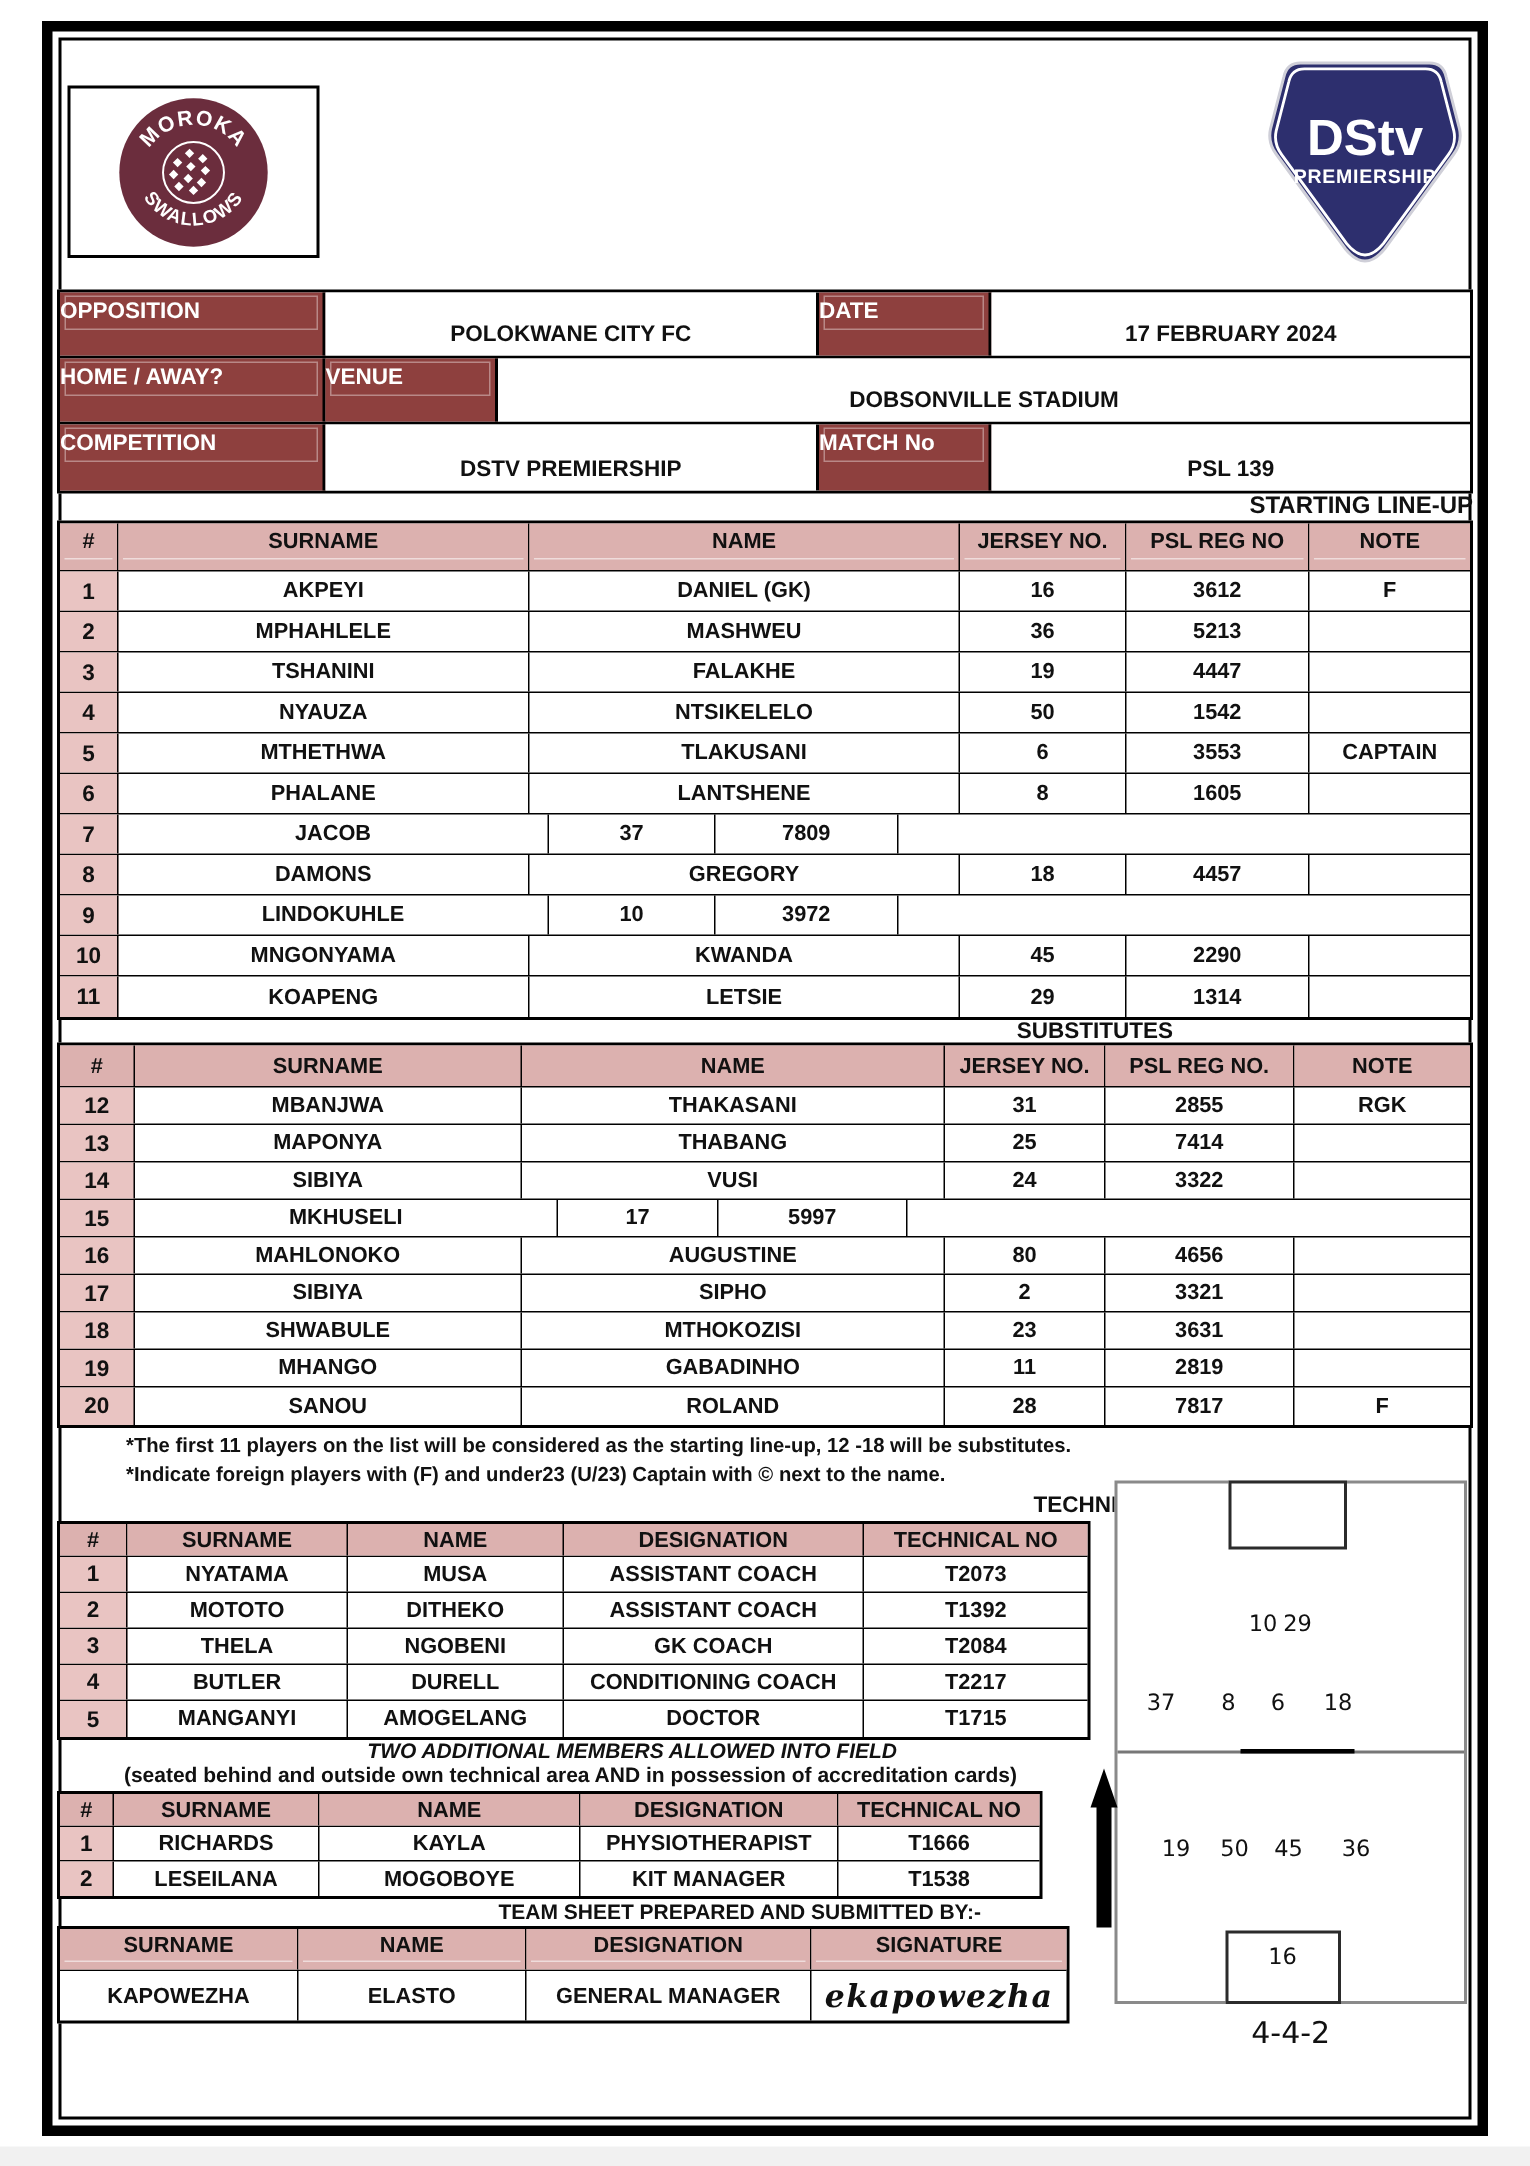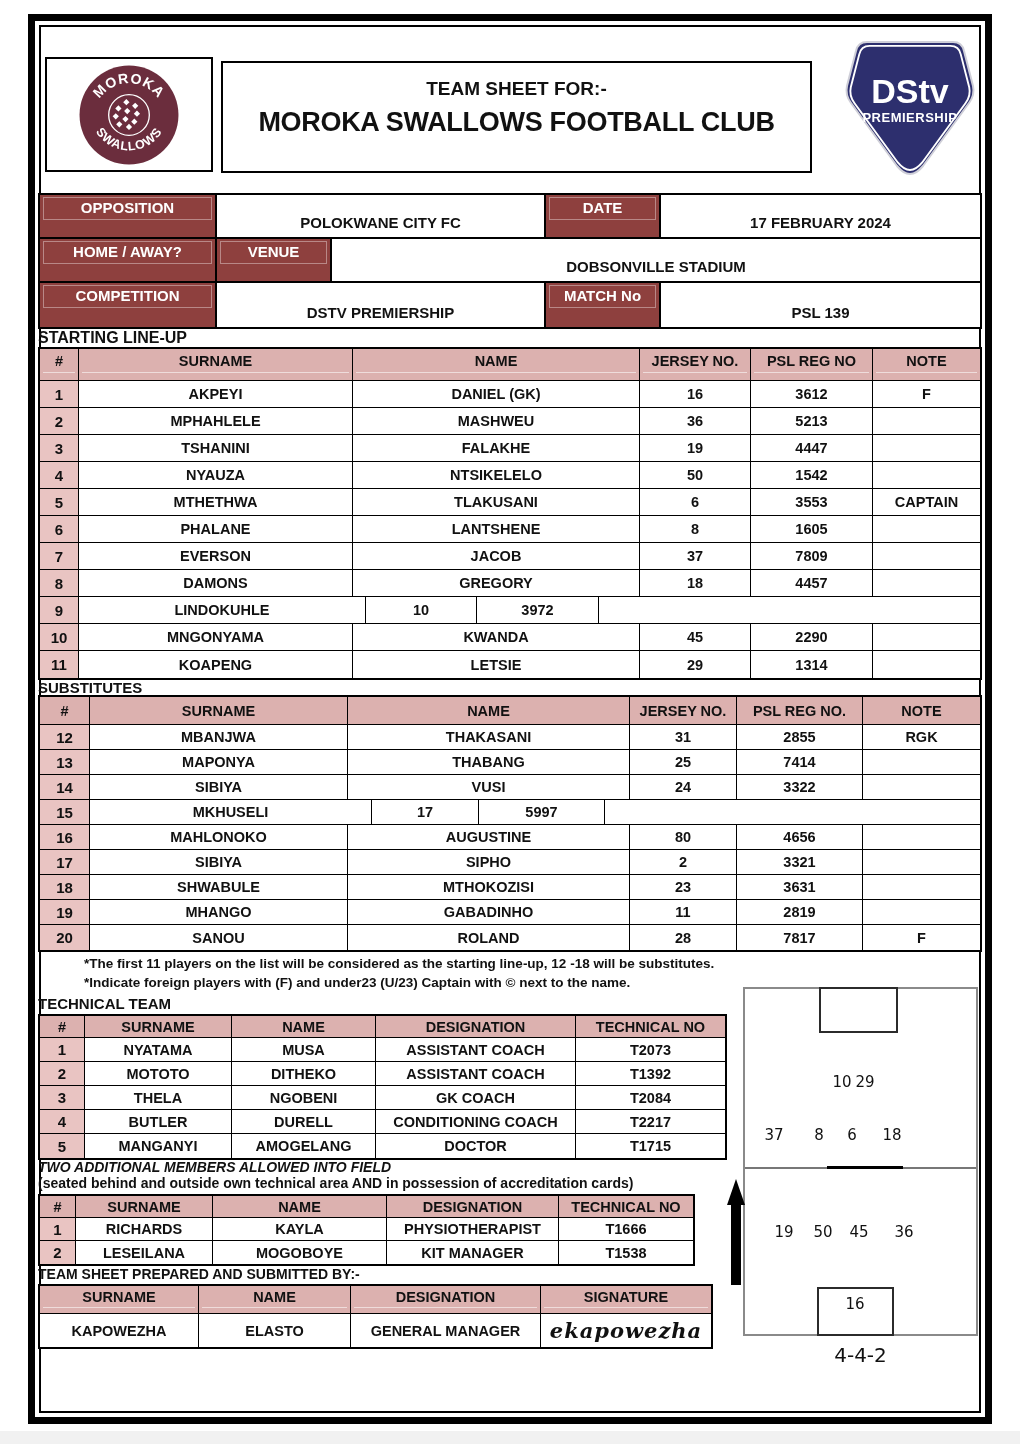--- a/index.html
+++ b/index.html
@@ -20,26 +20,26 @@
   .title-line1{margin-top:15px;font-size:19px;}
   .title-line2{margin-top:7px;font-size:27px;letter-spacing:-0.3px;}
   .badge{position:absolute;left:843px;top:36px;width:134px;height:142px;}
 
   
   .info-table{position:absolute;left:38px;top:193px;width:944px;border:2px solid #000;box-sizing:border-box;background:#fff;}
   .irow{display:flex;height:44px;border-bottom:2px solid #000;box-sizing:border-box;}
   .irow:last-child{border-bottom:none;}
   .icell{box-sizing:border-box;border-right:2px solid #000;position:relative;}
   .iw1{width:177px;}.iw2{width:329px;}.iw3{width:115px;}.iw4{flex:1;border-right:none;}
-  .ilabel{background:#8E403E;color:#fff;text-align:center;font-size:15px;padding-top:4px;}
+  .ilabel{background:#8E403E;color:#fff;text-align:left;font-size:15px;padding-top:4px;}
   .ilabel::before{content:"";position:absolute;left:3px;right:3px;top:2px;height:21px;border:1px solid rgba(255,255,255,.38);}
   .ival{display:flex;align-items:flex-end;justify-content:center;padding-bottom:6px;font-size:15px;background:#fff;}
 
   
-  .sec-title{position:absolute;text-align:left;}
+  .sec-title{position:absolute;text-align:right;}
   #t-startline{left:38px;top:329px;width:944px;font-size:16px;}
   #t-subs{left:38px;top:679px;width:744px;font-size:15px;}
   #t-tech{left:38px;top:995px;width:784px;font-size:15px;}
   #t-add1{left:38px;top:1159px;width:560px;font-size:14px;font-style:italic;}
   #t-add2{left:38px;top:1175px;width:640px;font-size:14px;}
   #t-prep{left:38px;top:1266px;width:616px;font-size:14px;}
   .note{position:absolute;left:84px;font-size:13.5px;}
   #note1{top:956px;}
   #note2{top:975px;}
 
@@ -134,24 +134,20 @@
       <path id="arcB" d="M 16,56 A 44,44 0 0 0 104,56" fill="none"></path>
       <text font-size="16" font-weight="bold" fill="#fff" letter-spacing="1">
         <textPath href="#arcT" startOffset="50%" text-anchor="middle">MOROKA</textPath>
       </text>
       <text font-size="14" font-weight="bold" fill="#fff" letter-spacing="1">
         <textPath href="#arcB" startOffset="50%" text-anchor="middle">SWALLOWS</textPath>
       </text>
     </svg>
   </div>
 
-  <div class="title-box">
-    <div class="title-line1">TEAM SHEET FOR:-</div>
-    <div class="title-line2">MOROKA SWALLOWS FOOTBALL CLUB</div>
-  </div>
 
   <svg class="badge" viewBox="0 0 134 142">
     <path d="M24,6 L110,6 Q119,6 121,15 L130,50 Q132,59 126,67 L80,130 Q67,146 54,130 L8,67 Q2,59 4,50 L13,15 Q15,6 24,6 Z" fill="#2D2F6E" stroke="#cfcfd8" stroke-width="2"></path>
     <path d="M24,6 L110,6 Q119,6 121,15 L130,50 Q132,59 126,67 L80,130 Q67,146 54,130 L8,67 Q2,59 4,50 L13,15 Q15,6 24,6 Z" fill="none" stroke="#fff" stroke-width="2" transform="translate(67,71) scale(0.94) translate(-67,-71)"></path>
     <text x="67" y="67" text-anchor="middle" fill="#fff" font-size="34" font-weight="bold">DStv</text>
     <text x="67" y="86" text-anchor="middle" fill="#fff" font-size="13" font-weight="bold" letter-spacing="0.5">PREMIERSHIP</text>
   </svg>
 
   <div class="info-table">
 
@@ -236,21 +232,20 @@
         <div class="tc numcell c0">6</div>
         <div class="tc c1">PHALANE</div>
         <div class="tc c2">LANTSHENE</div>
         <div class="tc c3">8</div>
         <div class="tc c4">1605</div>
         <div class="tc c5"></div>
       </div>
 
       <div class="trow">
         <div class="tc numcell c0">7</div>
-        <div class="tc c1">EVERSON</div>
         <div class="tc c2">JACOB</div>
         <div class="tc c3">37</div>
         <div class="tc c4">7809</div>
         <div class="tc c5"></div>
       </div>
 
       <div class="trow">
         <div class="tc numcell c0">8</div>
         <div class="tc c1">DAMONS</div>
         <div class="tc c2">GREGORY</div>

